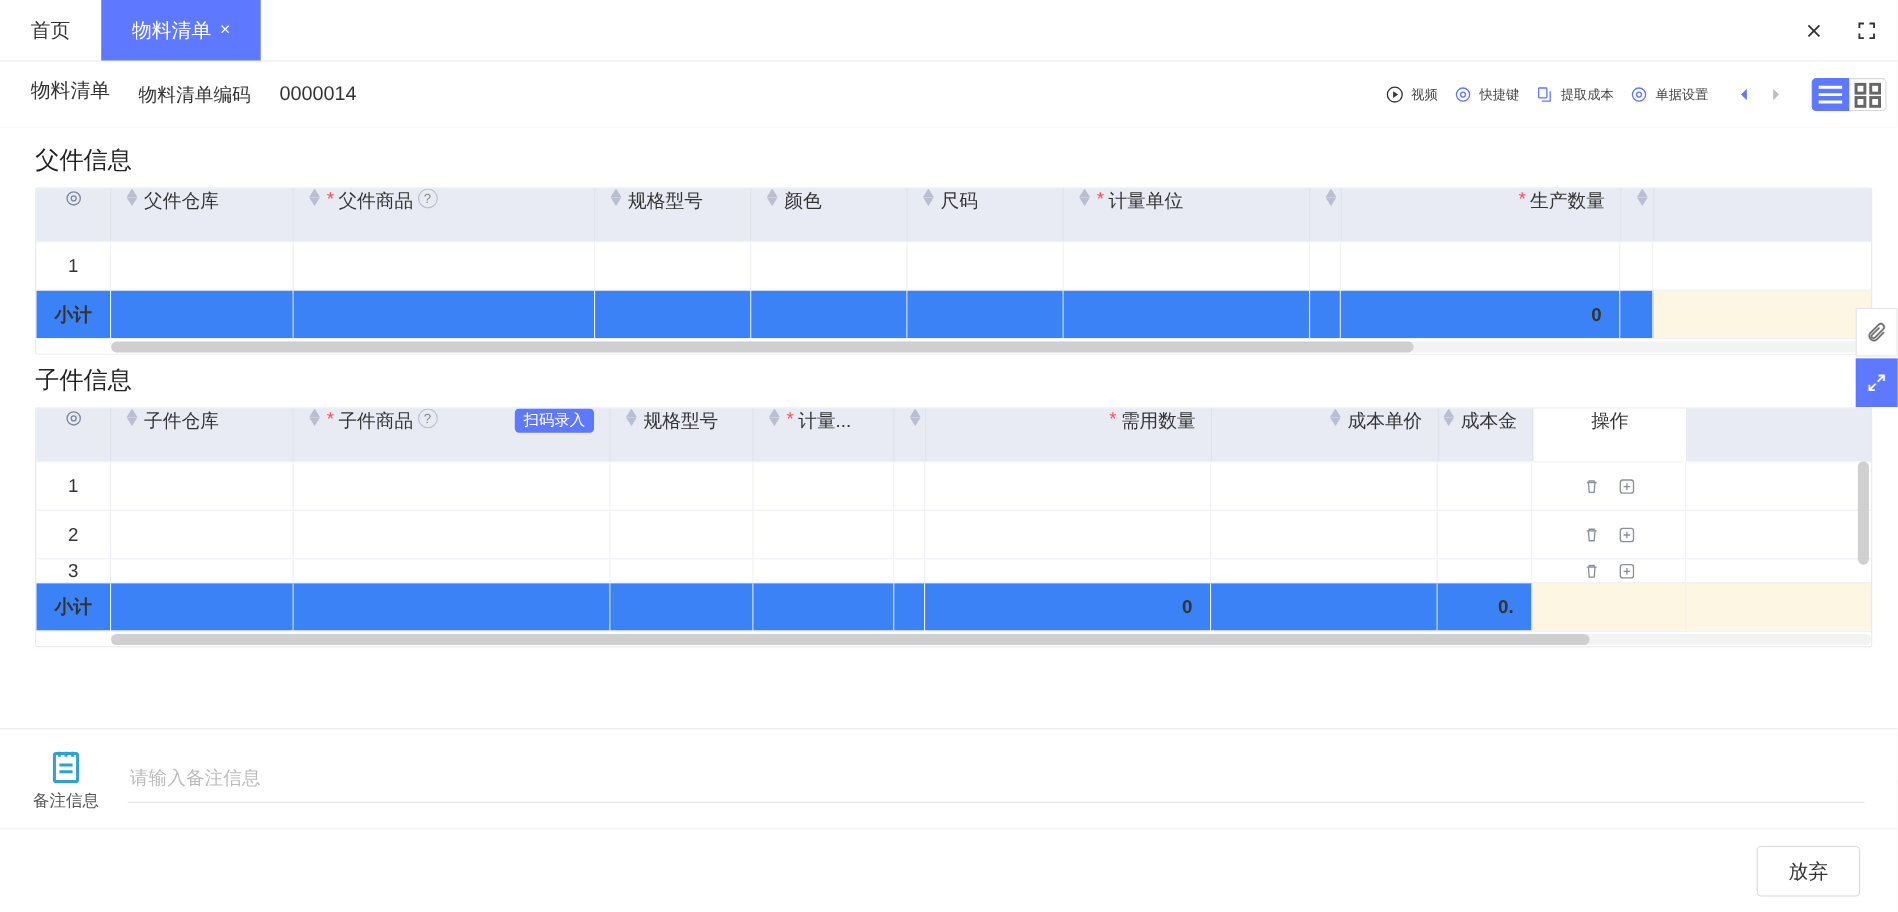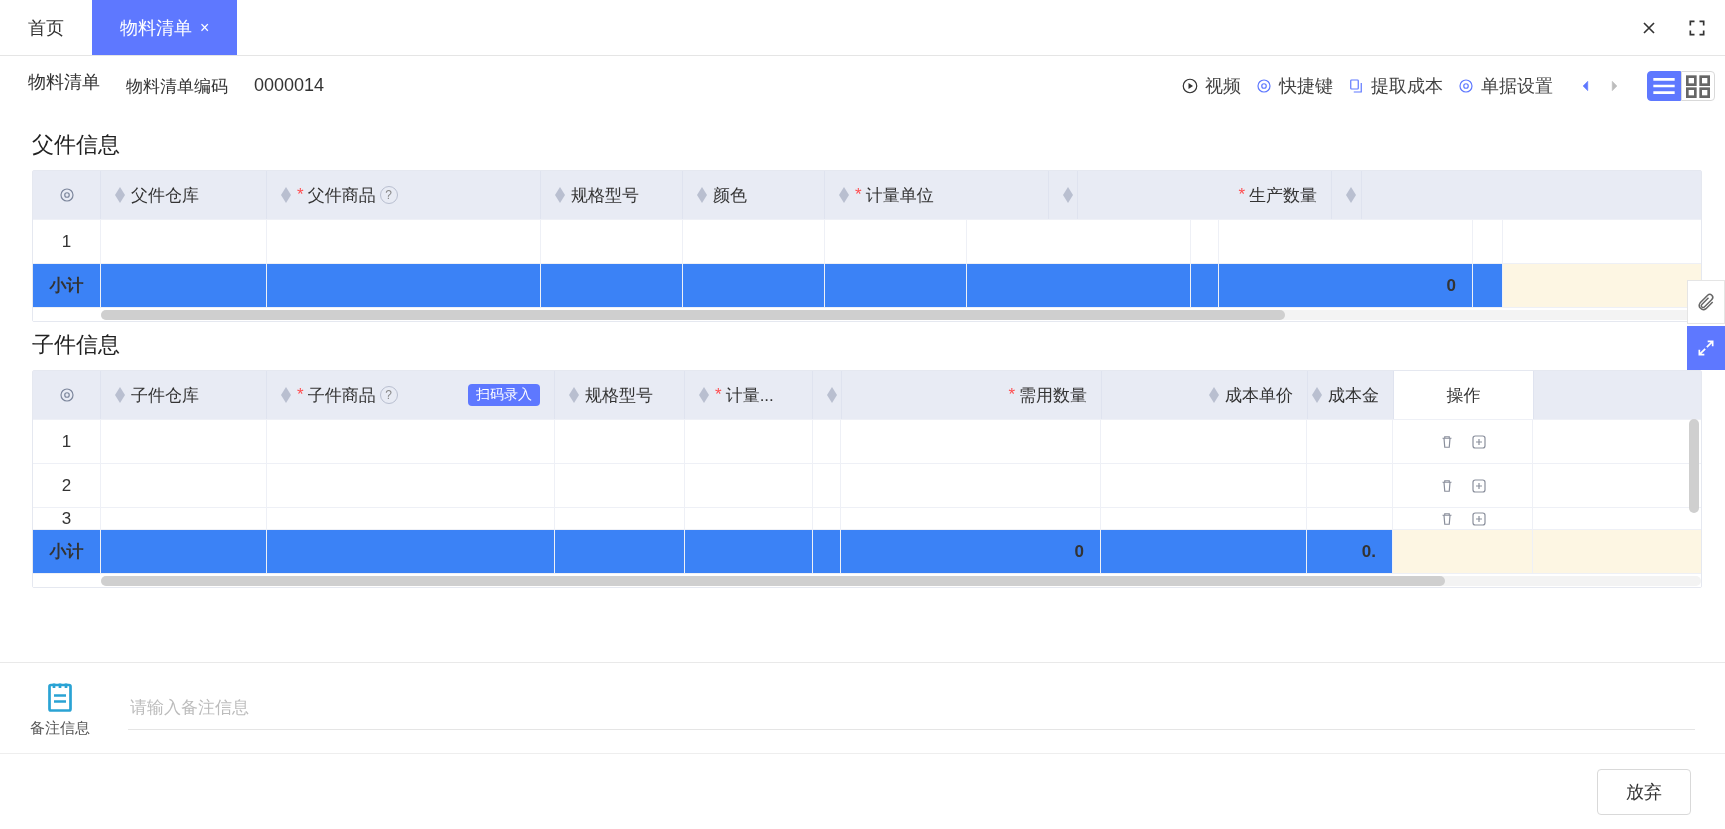--- a/index.html
+++ b/index.html
@@ -14,40 +14,40 @@
   .tabbar .right-icons .ico{ width:36px; height:36px; display:flex; align-items:center; justify-content:center; border:1px solid #e0e0e0; border-radius:3px; background:#fff; cursor:pointer;}
   .tabbar .right-icons .ico.borderless{ border:none;}
 
   
   .header-row { background:#fff; display:flex; align-items:center; height:60px; padding:0 10px;}
   .header-row .breadcrumb-title{ font-size:18px; color:#333; padding:6px 18px; background:#fff; border-radius:8px 8px 0 0; position:relative; top:-4px;}
   .header-row .field-label{ font-size:17px; color:#333; margin-left:8px;}
   .header-row .field-value{ font-size:18px; color:#333; margin-left:14px; padding:4px 12px; min-width:120px; border-bottom:1px solid transparent;}
   .header-row .flex1{flex:1;}
   .header-actions{ display:flex; align-items:center; gap:14px;}
-  .hact{ display:flex; align-items:center; gap:6px; font-size:18px; color:#444; cursor:pointer;}
+  .hact{ display:flex; align-items:center; gap:6px; font-size:12px; color:#444; cursor:pointer;}
   .hact svg{ width:18px;height:18px; stroke:#5e78ff; fill:none;}
   .hact.play svg{ stroke:#333;}
   .nav-arrows{ display:flex; align-items:center; gap:2px; margin-left:6px;}
   .nav-arrows .arr{ width:26px; height:26px; display:flex; align-items:center; justify-content:center; cursor:pointer;}
   .nav-arrows .arr svg{ width:14px; height:14px; stroke:#bdbdbd; fill:#bdbdbd;}
   .nav-arrows .arr.active svg{ stroke:#5e78ff; fill:#5e78ff;}
   .view-toggle{ display:flex; align-items:center; margin-left:6px;}
   .view-toggle .vbtn{ width:34px; height:30px; border:1px solid #d9d9d9; display:flex; align-items:center; justify-content:center; background:#fff; cursor:pointer;}
   .view-toggle .vbtn.active{ background:#5e78ff; border-color:#5e78ff;}
   .view-toggle .vbtn.active svg *{ stroke:#fff;}
   .view-toggle .vbtn:first-child{ border-radius:4px 0 0 4px;}
   .view-toggle .vbtn:last-child{ border-radius:0 4px 4px 0;}
 
   
   .body{ background:#fff; padding:6px 32px 0 32px; height:calc(829px - 56px - 60px - 120px); overflow:auto;}
   .section-title{ font-size:22px; color:#222; margin:8px 0 10px 0;}
   .grid{ border:1px solid #e5e8f0; border-radius:2px; width:1670px; position:relative;}
   .grid .ghead{ display:flex; background:#e8ebf4; height:48px; align-items:stretch;}
-  .ghead .th{ border-right:1px solid #dfe3ef; display:flex; align-items:center; padding:0 14px; font-size:17px; color:#333; position:relative; white-space:nowrap; overflow:hidden;}
+  .ghead .th{ border-right:1px solid #dfe3ef; display:flex; align-items:flex-start; padding:0 14px; font-size:17px; color:#333; position:relative; white-space:nowrap; overflow:hidden;}
   .ghead .th .sort{ display:inline-flex; flex-direction:column; margin-right:6px; line-height:0;}
   .ghead .th .sort svg{ width:10px;height:8px; fill:#b9bfd0;}
   .ghead .th .req{ color:#ff4d4f; margin-right:4px;}
   .ghead .th .qmark{ display:inline-flex; width:18px;height:18px; border:1px solid #b9bfd0; border-radius:50%; align-items:center; justify-content:center; font-size:12px; color:#888; margin-left:4px;}
   .ghead .th .badge{ background:#5e78ff; color:#fff; font-size:14px; padding:2px 8px; border-radius:4px; margin-left:auto;}
   .ghead .th.gear{ justify-content:center;}
   .ghead .th.gear svg{ width:18px; height:18px; stroke:#7c869c; fill:none;}
   .grid .gbody{ max-height:130px; overflow:hidden; position:relative;}
   .grid .gbody .row{ display:flex; height:44px; align-items:stretch; border-top:1px solid #eef0f6;}
   .grid .gbody .row .td{ border-right:1px solid #eef0f6; display:flex; align-items:center; justify-content:center; font-size:17px; color:#333;}
@@ -63,21 +63,21 @@
   .grid.child .row .actions{ display:flex; gap:14px; justify-content:center; align-items:center;}
   .grid.child .row .actions svg{ width:18px;height:18px; stroke:#8a8f9c; fill:none; cursor:pointer;}
   .grid.child .opcol-header{ justify-content:center; font-weight:400; background:#fff;}
   .grid.child .vtrack{ position:absolute; right:2px; top:0; width:10px; height:94px; background:#cfcfcf; border-radius:5px;}
 
   
   .remarks-bar{ position:absolute; left:0; bottom:76px; width:1725px; height:90px; background:#fff; display:flex; align-items:center; padding:0 30px; box-shadow:0 -1px 0 #e9e9e9;}
   .remarks-bar .ricon{ display:flex; flex-direction:column; align-items:center; gap:4px; margin-right:26px;}
   .remarks-bar .ricon svg{ width:36px; height:36px; stroke:#2aa3d4; fill:none;}
   .remarks-bar .ricon span{ font-size:15px; color:#555;}
-  .remarks-bar input{ flex:1; height:44px; border:none; border-bottom:1px solid #e5e5e5; font-size:17px; padding:4px 2px; outline:none; color:#333;margin-left:12px;}
+  .remarks-bar input{ flex:1; height:44px; border:none; border-bottom:1px solid #e5e5e5; font-size:17px; padding:4px 2px; outline:none; color:#333;}
   .remarks-bar input::placeholder{ color:#bcbcbc;}
   .footer{ position:absolute; left:0; bottom:0; width:1725px; height:76px; background:#fff; border-top:1px solid #eee; display:flex; align-items:center; justify-content:flex-end; gap:8px; padding:0 34px;}
   .footer .btn{ height:46px; padding:0 28px; display:flex; align-items:center; border-radius:4px; font-size:18px; cursor:pointer;}
   .footer .btn.secondary{ background:#fff; border:1px solid #d9d9d9; color:#333;}
   .footer .btn.primary{ background:#5e78ff; color:#fff; border:1px solid #5e78ff;}
   .footer .btn.primary .caret{ margin-left:10px;}
   .footer .btn.primary .caret svg{ width:12px;height:12px; fill:#fff;}
 
   
   .rail{ position:absolute; right:0; top:280px; display:flex; flex-direction:column; gap:2px;}
@@ -236,20 +236,31 @@
           <span class="sort">
             <svg viewBox="0 0 10 8">
               <path d="M5 0l5 8H0z"></path>
             </svg>
             <svg viewBox="0 0 10 8">
               <path d="M5 8L0 0h10z"></path>
             </svg>
           </span>
           <span>颜色</span>
         </div>
+      <div class="th p-size">
+          <span class="sort">
+            <svg viewBox="0 0 10 8">
+              <path d="M5 0l5 8H0z"></path>
+            </svg>
+            <svg viewBox="0 0 10 8">
+              <path d="M5 8L0 0h10z"></path>
+            </svg>
+          </span>
+          <span>尺码</span>
+        </div>
       <div class="th p-uom">
           <span class="sort">
             <svg viewBox="0 0 10 8">
               <path d="M5 0l5 8H0z"></path>
             </svg>
             <svg viewBox="0 0 10 8">
               <path d="M5 8L0 0h10z"></path>
             </svg>
           </span>
           <span class="req">*</span>

